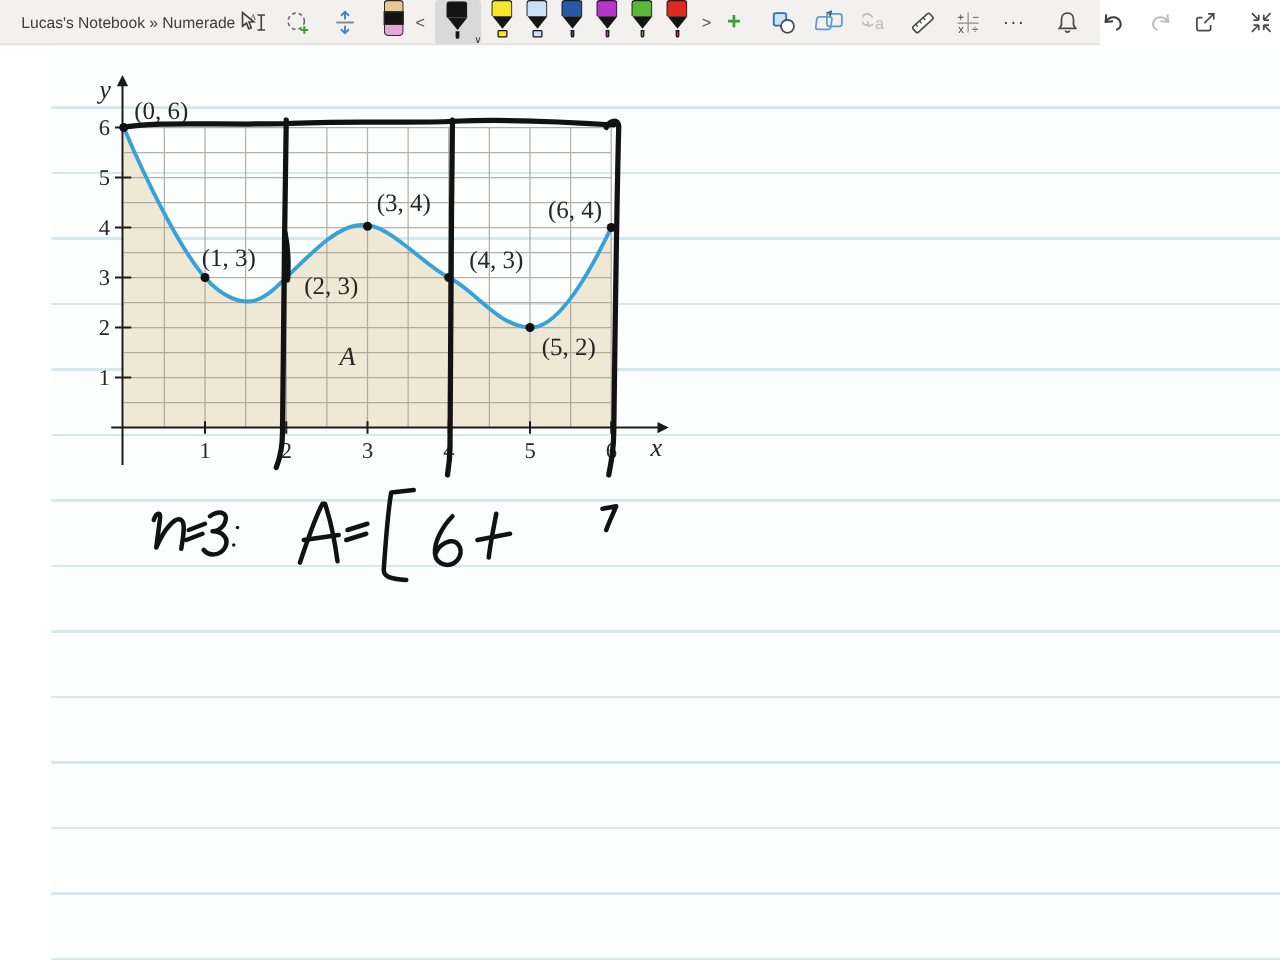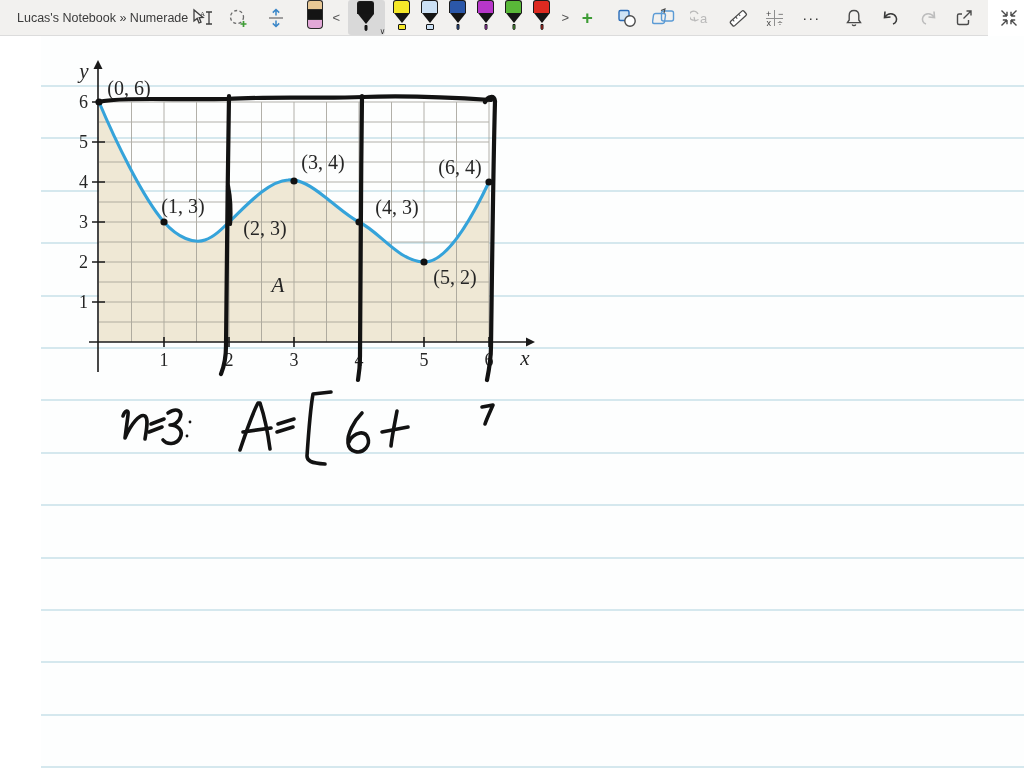--- a/index.html
+++ b/index.html
@@ -1,20 +1,20 @@
 <!DOCTYPE html>
 <html><head>
 <meta charset="utf-8">
 <style>
   * { margin:0; padding:0; box-sizing:border-box; }
   html,body { width:1024px; height:768px; overflow:hidden;
               font-family:"Liberation Sans", sans-serif; background:#fff; }
 
   
-  .toolbar { position:relative; width:988px; height:36px; background:#f2f1ef;
+  .toolbar { position:relative; width:880px; height:36px; background:#f2f1ef;
              border-bottom:1px solid #dcdcdc; display:flex; align-items:stretch; }
   .tb-title { display:flex; align-items:center; padding-left:17px; width:196px;
               font-size:12.5px; color:#3b3b3b; white-space:nowrap; }
   .grp { display:flex; align-items:center; gap:9px; }
   .grp-pens { display:flex; align-items:flex-start; gap:5px; padding-top:0; }
   .sep { width:1px; height:22px; background:#cfcfcf; align-self:center; margin:0 8px; }
   .tbtn { display:flex; align-items:center; justify-content:center;
           width:28px; height:34px; align-self:center; cursor:pointer; border-radius:3px; }
   .tbtn svg { display:block; }
   .chev { font-size:13px; color:#555; width:14px; text-align:center; align-self:center; cursor:pointer; }

